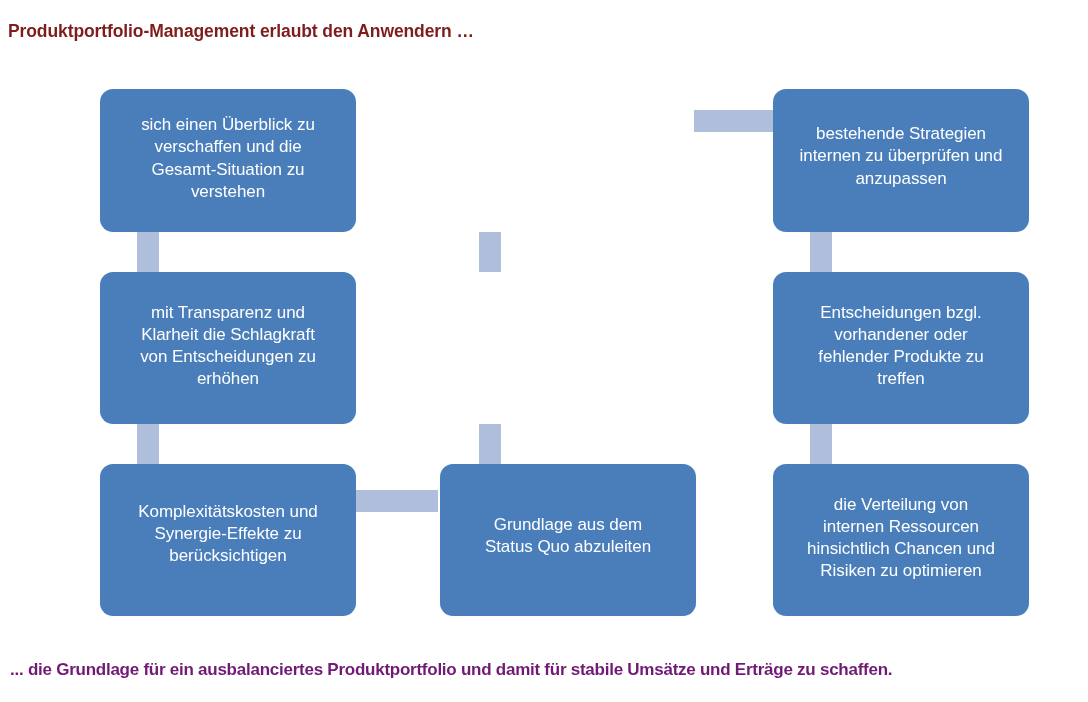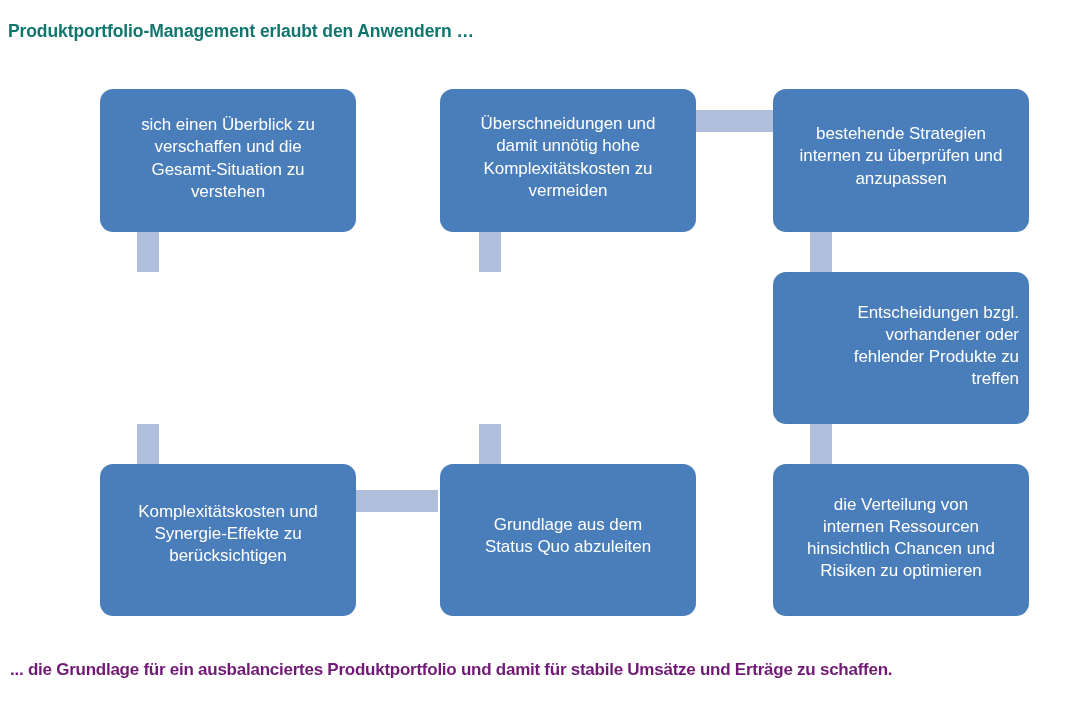--- a/index.html
+++ b/index.html
@@ -20,21 +20,21 @@
     width: 1088px;
     height: 702px;
   }
 
   .slide-title {
     position: absolute;
     left: 8px;
     top: 21px;
     font-size: 17.5px;
     font-weight: bold;
-    color: #0f766e;
+    color: #7f1d1d;
     letter-spacing: -0.1px;
     white-space: nowrap;
   }
 
   .slide-caption {
     position: absolute;
     left: 10px;
     top: 660px;
     font-size: 17px;
     font-weight: bold;
@@ -83,21 +83,21 @@
   .row-1 { top: 89px;  height: 143px; }
   .row-2 { top: 272px; height: 152px; }
   .row-3 { top: 464px; height: 152px; }
 
   
   .n-r1c1 .node-label { transform: translateY(-2px); }
   .n-r1c2 .node-label { transform: translateY(-3px); }
   .n-r1c3 .node-label { transform: translateY(-4px); }
   .n-r2c1 .node-label { transform: translateY(-2px); }
   .n-r2c2 .node-label { transform: translateY(-4px); }
-  .n-r2c3 .node-label { transform: translateY(-2px); text-align: right; }
+  .n-r2c3 .node-label { transform: translateY(-2px); }
   .n-r3c1 .node-label { transform: translateY(-6px); }
   .n-r3c2 .node-label { transform: translateY(-4px); }
   .n-r3c3 .node-label { transform: translateY(-2px); text-align: center; }
 
   .connector {
     position: absolute;
     background: #AEBEDB;
   }
 
   
@@ -132,32 +132,32 @@
 
     <div class="connector conn-h r1-c2c3"></div>
     <div class="connector conn-h r3-c1c2"></div>
 
     <div class="node n-r1c1 col-1 row-1">
       <span class="node-label">sich einen Überblick zu
 verschaffen und die
 Gesamt-Situation zu
 verstehen</span>
     </div>
-    <div class="node n-r1c2 col-2 row-1">
-      <span class="node-label">Überschneidungen und
-damit unnötig hohe
-Komplexitätskosten zu
-vermeiden</span>
-    </div>
     <div class="node n-r1c3 col-3 row-1">
       <span class="node-label">bestehende Strategien
 internen zu überprüfen und
 anzupassen</span>
     </div>
 
+    <div class="node n-r2c1 col-1 row-2">
+      <span class="node-label">mit Transparenz und
+Klarheit die Schlagkraft
+von Entscheidungen zu
+erhöhen</span>
+    </div>
     <div class="node n-r2c3 col-3 row-2">
       <span class="node-label">Entscheidungen bzgl.
 vorhandener oder
 fehlender Produkte zu
 treffen</span>
     </div>
 
     <div class="node n-r3c1 col-1 row-3">
       <span class="node-label">Komplexitätskosten und
 Synergie-Effekte zu

